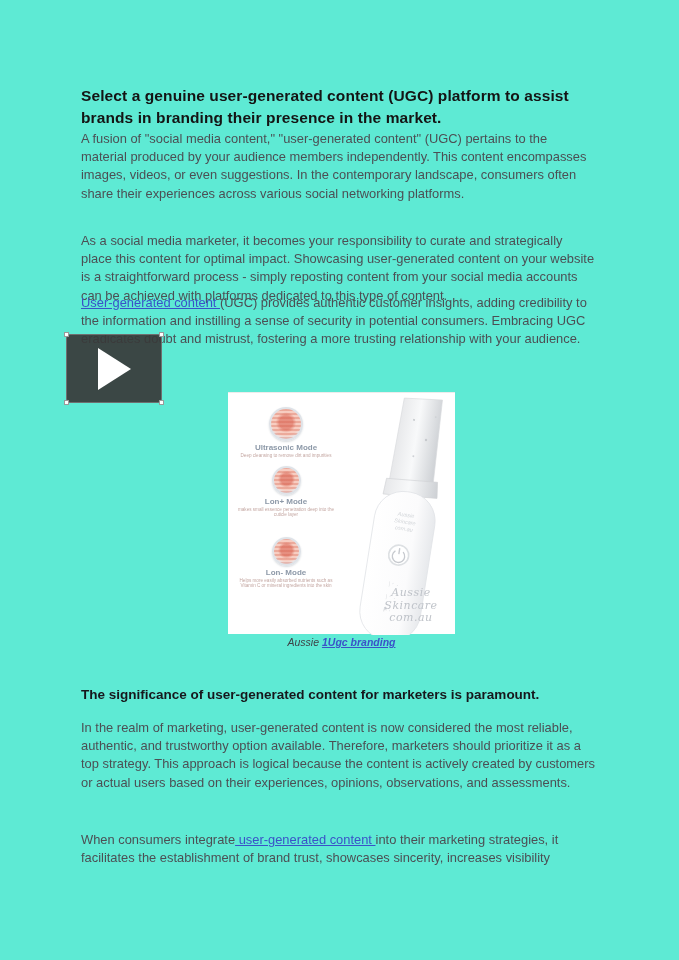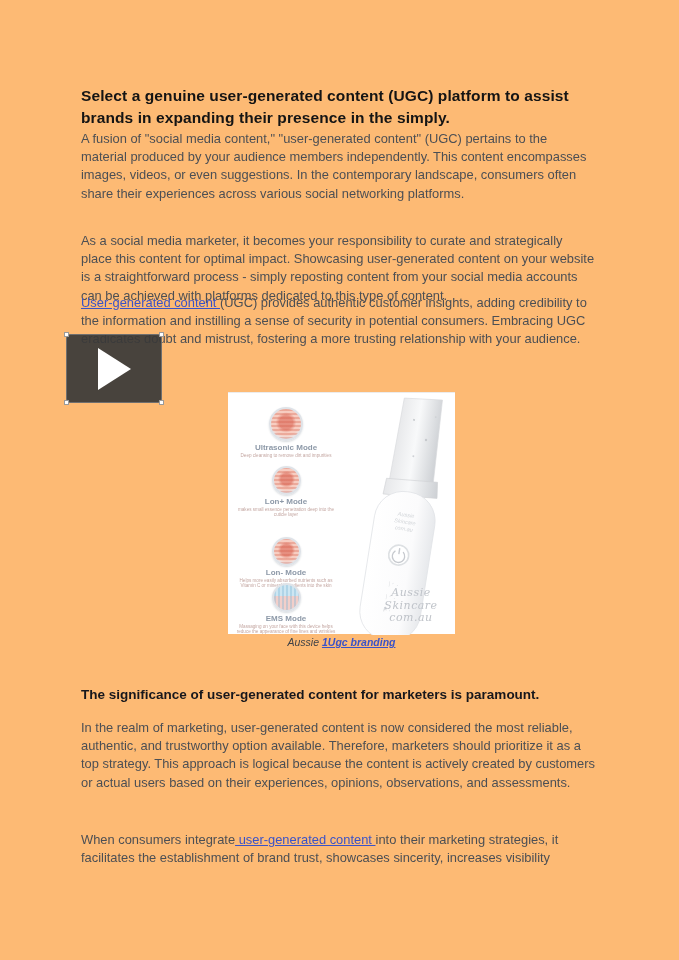--- a/index.html
+++ b/index.html
@@ -1,18 +1,18 @@
 <!DOCTYPE html>
 <html><head>
 <meta charset="utf-8">
 <style>
   * { margin:0; padding:0; box-sizing:border-box; }
   html,body { background:#ffffff; }
   .page {
-    position:relative; width:679px; height:960px; background:#fdba74;
+    position:relative; width:679px; height:960px; background:#5eead4;
     font-family:"Liberation Sans", sans-serif; overflow:hidden;
   }
   .abs { position:absolute; }
   .h1 {
     left:81px; top:85px; width:530px;
     font-size:15.5px; font-weight:bold; color:#141414; line-height:22px; letter-spacing:0.1px;
   }
   .para {
     left:81px; width:514px; font-size:12.9px; line-height:18.2px; color:#4c4f54;
   }
@@ -78,21 +78,21 @@
     font-size:13.5px; font-weight:bold; color:#17171c; line-height:17px;
   }
 </style>
 </head>
 <body>
 
 <div class="page">
 
   <div class="abs h1">
     <div>Select a genuine user-generated content (UGC) platform to assist</div>
-    <div>brands in expanding their presence in the simply.</div>
+    <div>brands in branding their presence in the market.</div>
   </div>
 
   <div class="abs para p1">A fusion of "social media content," "user-generated content" (UGC) pertains to the material produced by your audience members independently. This content encompasses images, videos, or even suggestions. In the contemporary landscape, consumers often share their experiences across various social networking platforms.</div>
   <div class="abs para p2">As a social media marketer, it becomes your responsibility to curate and strategically place this content for optimal impact. Showcasing user-generated content on your website is a straightforward process - simply reposting content from your social media accounts can be achieved with platforms dedicated to this type of content.</div>
 
   <div class="abs para p3"><span class="doclink">User-generated content </span><span>(UGC) provides authentic customer insights, adding credibility to the information and instilling a sense of security in potential consumers. Embracing UGC eradicates doubt and mistrust, fostering a more trusting relationship with your audience.</span></div>
 
   <div class="abs video-overlay">
     <div class="play-triangle"></div>
     <div class="handle tl"></div>
@@ -114,25 +114,20 @@
       <div class="mode-name">Lon+ Mode</div>
       <div class="mode-desc">makes small essence penetration deep into the cuticle layer</div>
     </div>
 
     <div class="mode" style="top:144px;">
       <span class="mode-icon skin-icon" style="width:29px;height:29px;"></span>
       <div class="mode-name">Lon- Mode</div>
       <div class="mode-desc">Helps more easily absorbed nutrients such as Vitamin C or mineral ingredients into the skin</div>
     </div>
 
-    <div class="mode" style="top:190px;">
-      <span class="mode-icon ems-icon" style="width:29px;height:29px;"></span>
-      <div class="mode-name">EMS Mode</div>
-      <div class="mode-desc">Massaging on your face with this device helps reduce the appearance of fine lines and wrinkles</div>
-    </div>
 
     <svg width="227" height="242" viewBox="0 0 227 242" style="position:absolute;left:0;top:0;">
       <defs>
         <linearGradient id="metal" x1="0" y1="0" x2="1" y2="0">
           <stop offset="0" stop-color="#e7e8ea"></stop>
             <stop offset="0.45" stop-color="#f8f9fa"></stop>
             <stop offset="1" stop-color="#cdd0d4"></stop>
         </linearGradient>
         <linearGradient id="bodyg" x1="0" y1="0" x2="1" y2="0">
           <stop offset="0" stop-color="#ffffff"></stop>

